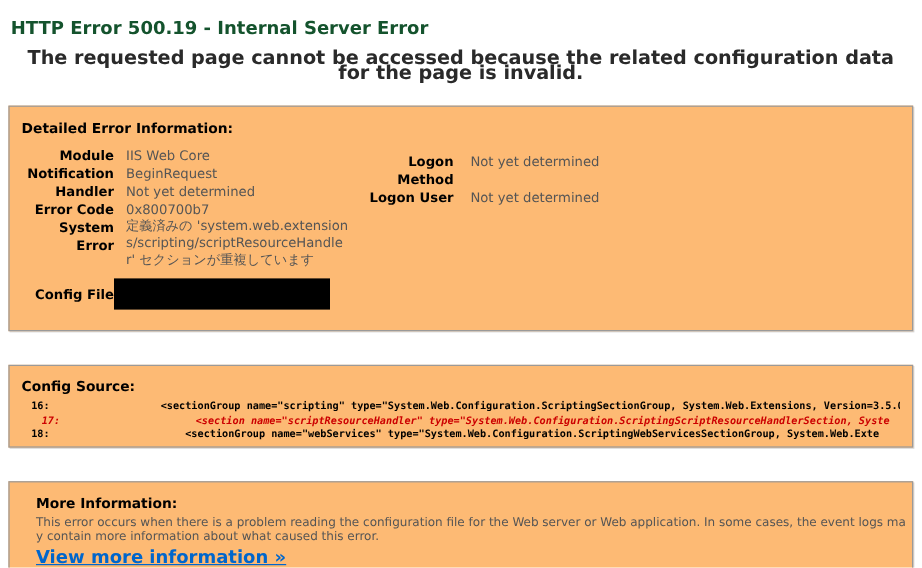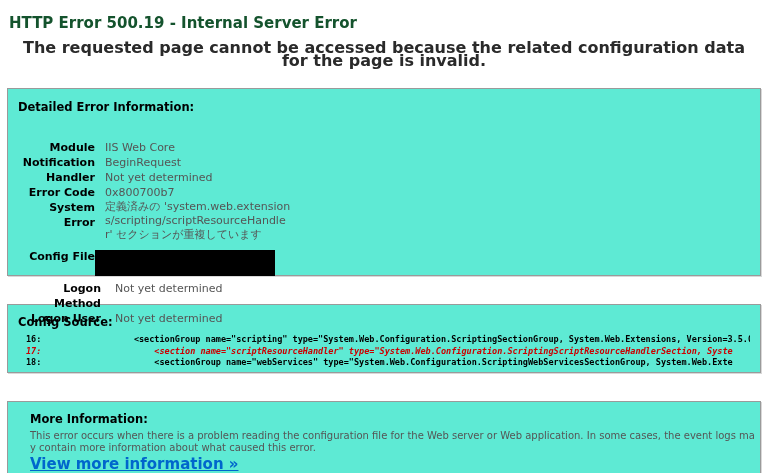--- a/index.html
+++ b/index.html
@@ -14,58 +14,58 @@
   }
   .error-subtitle {
     margin:9px 9px 0 9px;
     font-size:16px; font-weight:bold; color:#2a2a2a; line-height:13px;text-align:center;
   }
 
   .box {
     margin:0 7px; width:754px;
     border:1px solid #9a9a9a;
     box-shadow:1px 1px 0 #d8d8d8;
-    background:#5eead4;
+    background:#fdba74;
     padding:11px 10px 11px 10px;
   }
   .box-detail { margin-top:21px; height:188px; }
   .box-config { margin-top:28px; height:69px; padding:10px 10px 6px 10px; overflow:hidden; }
   .box-more   { margin-top:28px; height:79px; padding:10px 10px 10px 22px; }
 
   .box-heading { font-size:11.5px; font-weight:bold; color:#000; line-height:14px; }
 
   
-  .detail-columns { display:flex; margin-top:26px;flex-direction:column; }
+  .detail-columns { display:flex; margin-top:8px; }
   .col-left  { width:277px; flex:none; }
   .col-right { flex:1; }
 
   .drow { display:flex; line-height:15px; font-size:11px; }
   .drow .lbl { width:77px; flex:none; text-align:right; font-weight:bold; color:#000; }
   .drow .val { margin-left:10px; color:#555; }
   .val-wrap { width:186px; word-break:break-all; line-height:14px; }
 
   .col-right .drow .lbl { width:83px; }
   .col-right .drow .val { margin-left:14px; }
 
   .redact-row { display:flex; }
   .lbl-stack { width:83px; flex:none; text-align:right; font-weight:bold; font-size:11px; line-height:15px; }
   .redaction { background:#000; }
   .redaction-big { width:370px; height:41px; margin-left:2px; }
   .redaction-small { width:180px; height:26px; margin-left:0; }
   .logon-first { margin-top:5px; }
 
-  .configfile-row { margin-top:8px; display:flex; align-items:flex-start; }
+  .configfile-row { margin-top:8px; display:flex; align-items:center; }
   .configfile-row .lbl { width:77px; flex:none; text-align:right; font-weight:bold; font-size:11px; }
 
   
   .code-lines { margin-top:5px; font-family:"DejaVu Sans Mono","Liberation Mono",monospace; font-size:8.5px; font-weight:bold; }
   .code-line { display:flex; line-height:11.5px; white-space:pre; overflow:hidden; }
   .code-line .num { width:26px; flex:none; text-align:left; padding-left:8px; }
   .code-line .src { margin-left:8px; white-space:pre; }
-  .code-line.err { color:#cc0000; font-style:italic; }
+  .code-line.err { color:#cc0000; font-style:italic;justify-content:center; }
 
   
   .more-body {
     margin-top:4px; font-size:10px; color:#555; line-height:12px;
     width:730px; word-break:break-all;
   }
   .more-link {
     display:inline-block; margin-top:1px;
     font-size:15px; font-weight:bold; color:#0066cc;
     text-decoration:underline; cursor:pointer; line-height:12px;

